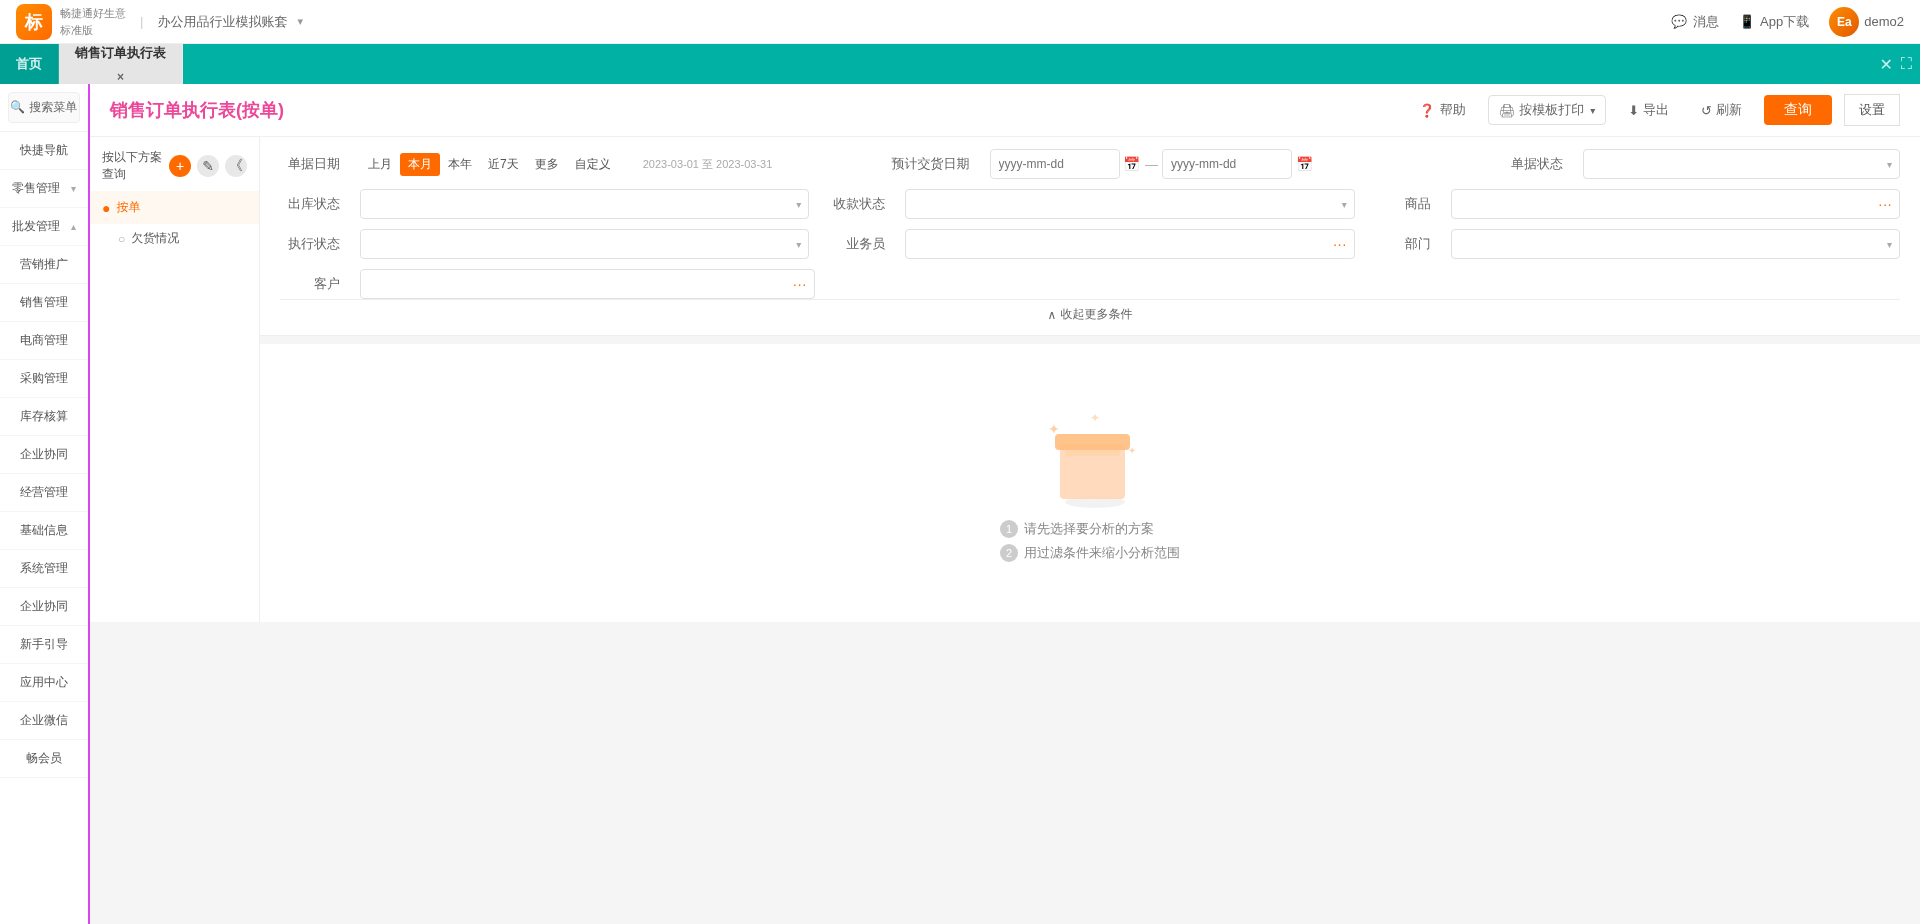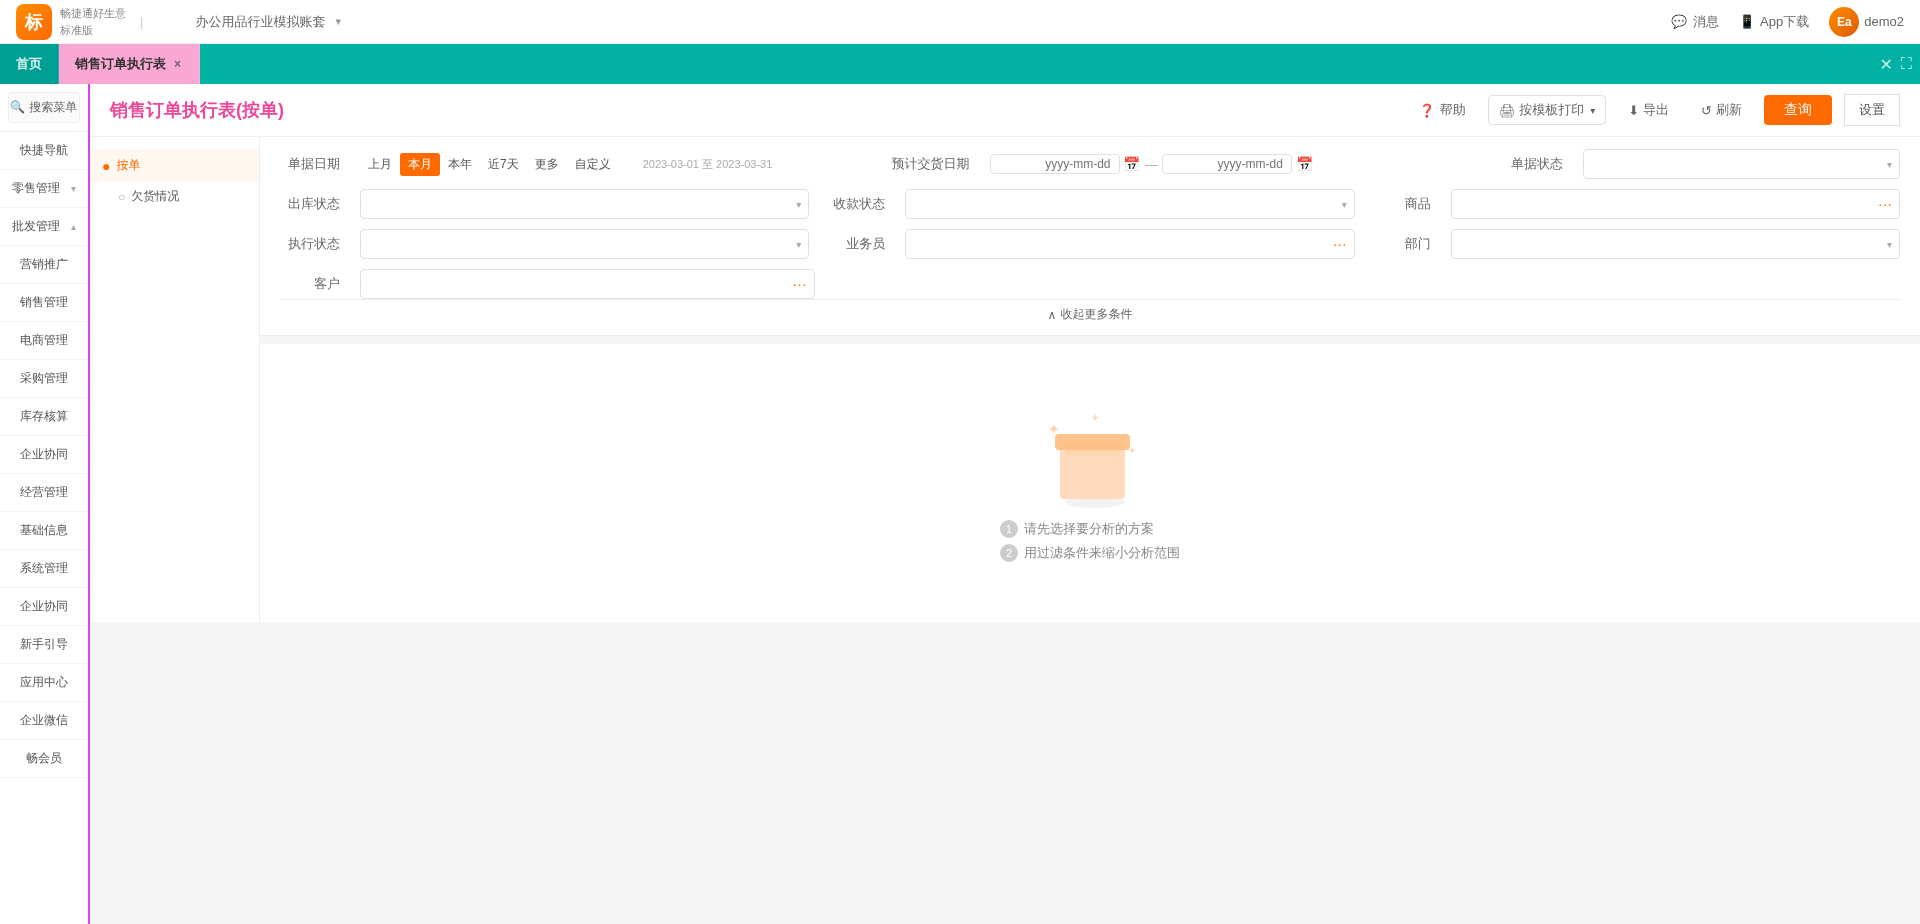--- a/index.html
+++ b/index.html
@@ -14,21 +14,21 @@
       justify-content: space-between;
       padding: 0 16px;
       border-bottom: 1px solid #eee;
       flex-shrink: 0;
     }
     .top-header-left { display: flex; align-items: center; gap: 10px; }
     .logo-area { display: flex; align-items: center; gap: 8px; }
     .logo-icon { width: 36px; height: 36px; background: linear-gradient(135deg, #ff8c00, #ff6a00); border-radius: 8px; display: flex; align-items: center; justify-content: center; color: #fff; font-size: 18px; font-weight: bold; }
     .logo-text { font-size: 12px; color: #666; line-height: 1.4; }
     .breadcrumb-sep { color: #ccc; margin: 0 4px; }
-    .top-nav-title { color: #666; font-size: 13px; cursor: pointer; margin-left: 38px; }
+    .top-nav-title { color: #666; font-size: 13px; cursor: pointer; }
 
     .top-header-right { display: flex; align-items: center; gap: 20px; }
     .top-right-item { display: flex; align-items: center; gap: 5px; color: #666; font-size: 13px; cursor: pointer; }
     .user-avatar { width: 30px; height: 30px; border-radius: 50%; background: linear-gradient(135deg, #ff8c00, #e05a00); display: flex; align-items: center; justify-content: center; color: #fff; font-size: 12px; font-weight: bold; }
 
     
     .tab-bar {
       background: #00b1a4;
       height: 40px;
       display: flex;
@@ -41,21 +41,21 @@
       padding: 0 16px;
       color: rgba(255,255,255,0.85);
       font-size: 13px;
       cursor: pointer;
       gap: 6px;
       white-space: nowrap;
       border-right: 1px solid rgba(255,255,255,0.15);
       font-weight: bold;
     }
     .tab-item.home { background: rgba(0,0,0,0.1); }
-    .tab-item.active { background: #f9a8d4; color: #333; }
+    .tab-item.active { background: #e5e5e5; color: #333; flex-direction: column; }
     .tab-close { font-size: 12px; color: #666; cursor: pointer; padding: 2px; border-radius: 3px; }
     .tab-end-controls { margin-left: auto; display: flex; align-items: center; padding: 0 8px; gap: 8px; }
     .tab-end-btn { color: rgba(255,255,255,0.8); cursor: pointer; font-size: 16px; }
 
     
     .main-layout {
       display: flex;
       flex: 1;
       overflow: hidden;
     }
@@ -274,30 +274,29 @@
       background: #ff6a00;
       color: #fff;
       border-radius: 3px;
     }
     .date-input-group {
       display: flex;
       align-items: center;
       gap: 4px;
     }
     .date-input {
-      height: 20px;
+      height: 30px;
       border: 1px solid #e0e0e0;
       border-radius: 4px;
       padding: 0 8px;
       font-size: 12px;
       color: #b91c1c;
       width: 130px;
       outline: none;
       background: #fff;
-      text-align: right;
     }
     .date-icon { color: #ff6a00; font-size: 14px; cursor: pointer; }
     .date-sep { color: #aaa; }
 
     .collapse-btn {
       text-align: center;
       padding: 6px;
       color: #666;
       font-size: 12px;
       cursor: pointer;
@@ -556,20 +555,28 @@
             <span>刷新</span>
           </div>
           <button class="btn-orange-main">查询</button>
           <button class="btn-gray-settings">设置</button>
         </div>
       </div>
 
       <div class="left-panel-layout">
 
         <div class="scheme-panel">
+          <div class="scheme-panel-header">
+            <span class="scheme-panel-title">按以下方案查询</span>
+            <div class="scheme-panel-actions">
+              <div class="scheme-action-btn scheme-action-add">+</div>
+              <div class="scheme-action-btn scheme-action-edit">✎</div>
+              <div class="scheme-action-btn scheme-action-collapse">《</div>
+            </div>
+          </div>
           <div class="scheme-item active">
             <span class="scheme-item-icon" style="color:#ff6a00;">●</span>
             <span>按单</span>
           </div>
           <div class="scheme-sub-item">
             <span style="color:#aaa;">○</span>
             <span>欠货情况</span>
           </div>
         </div>
 

